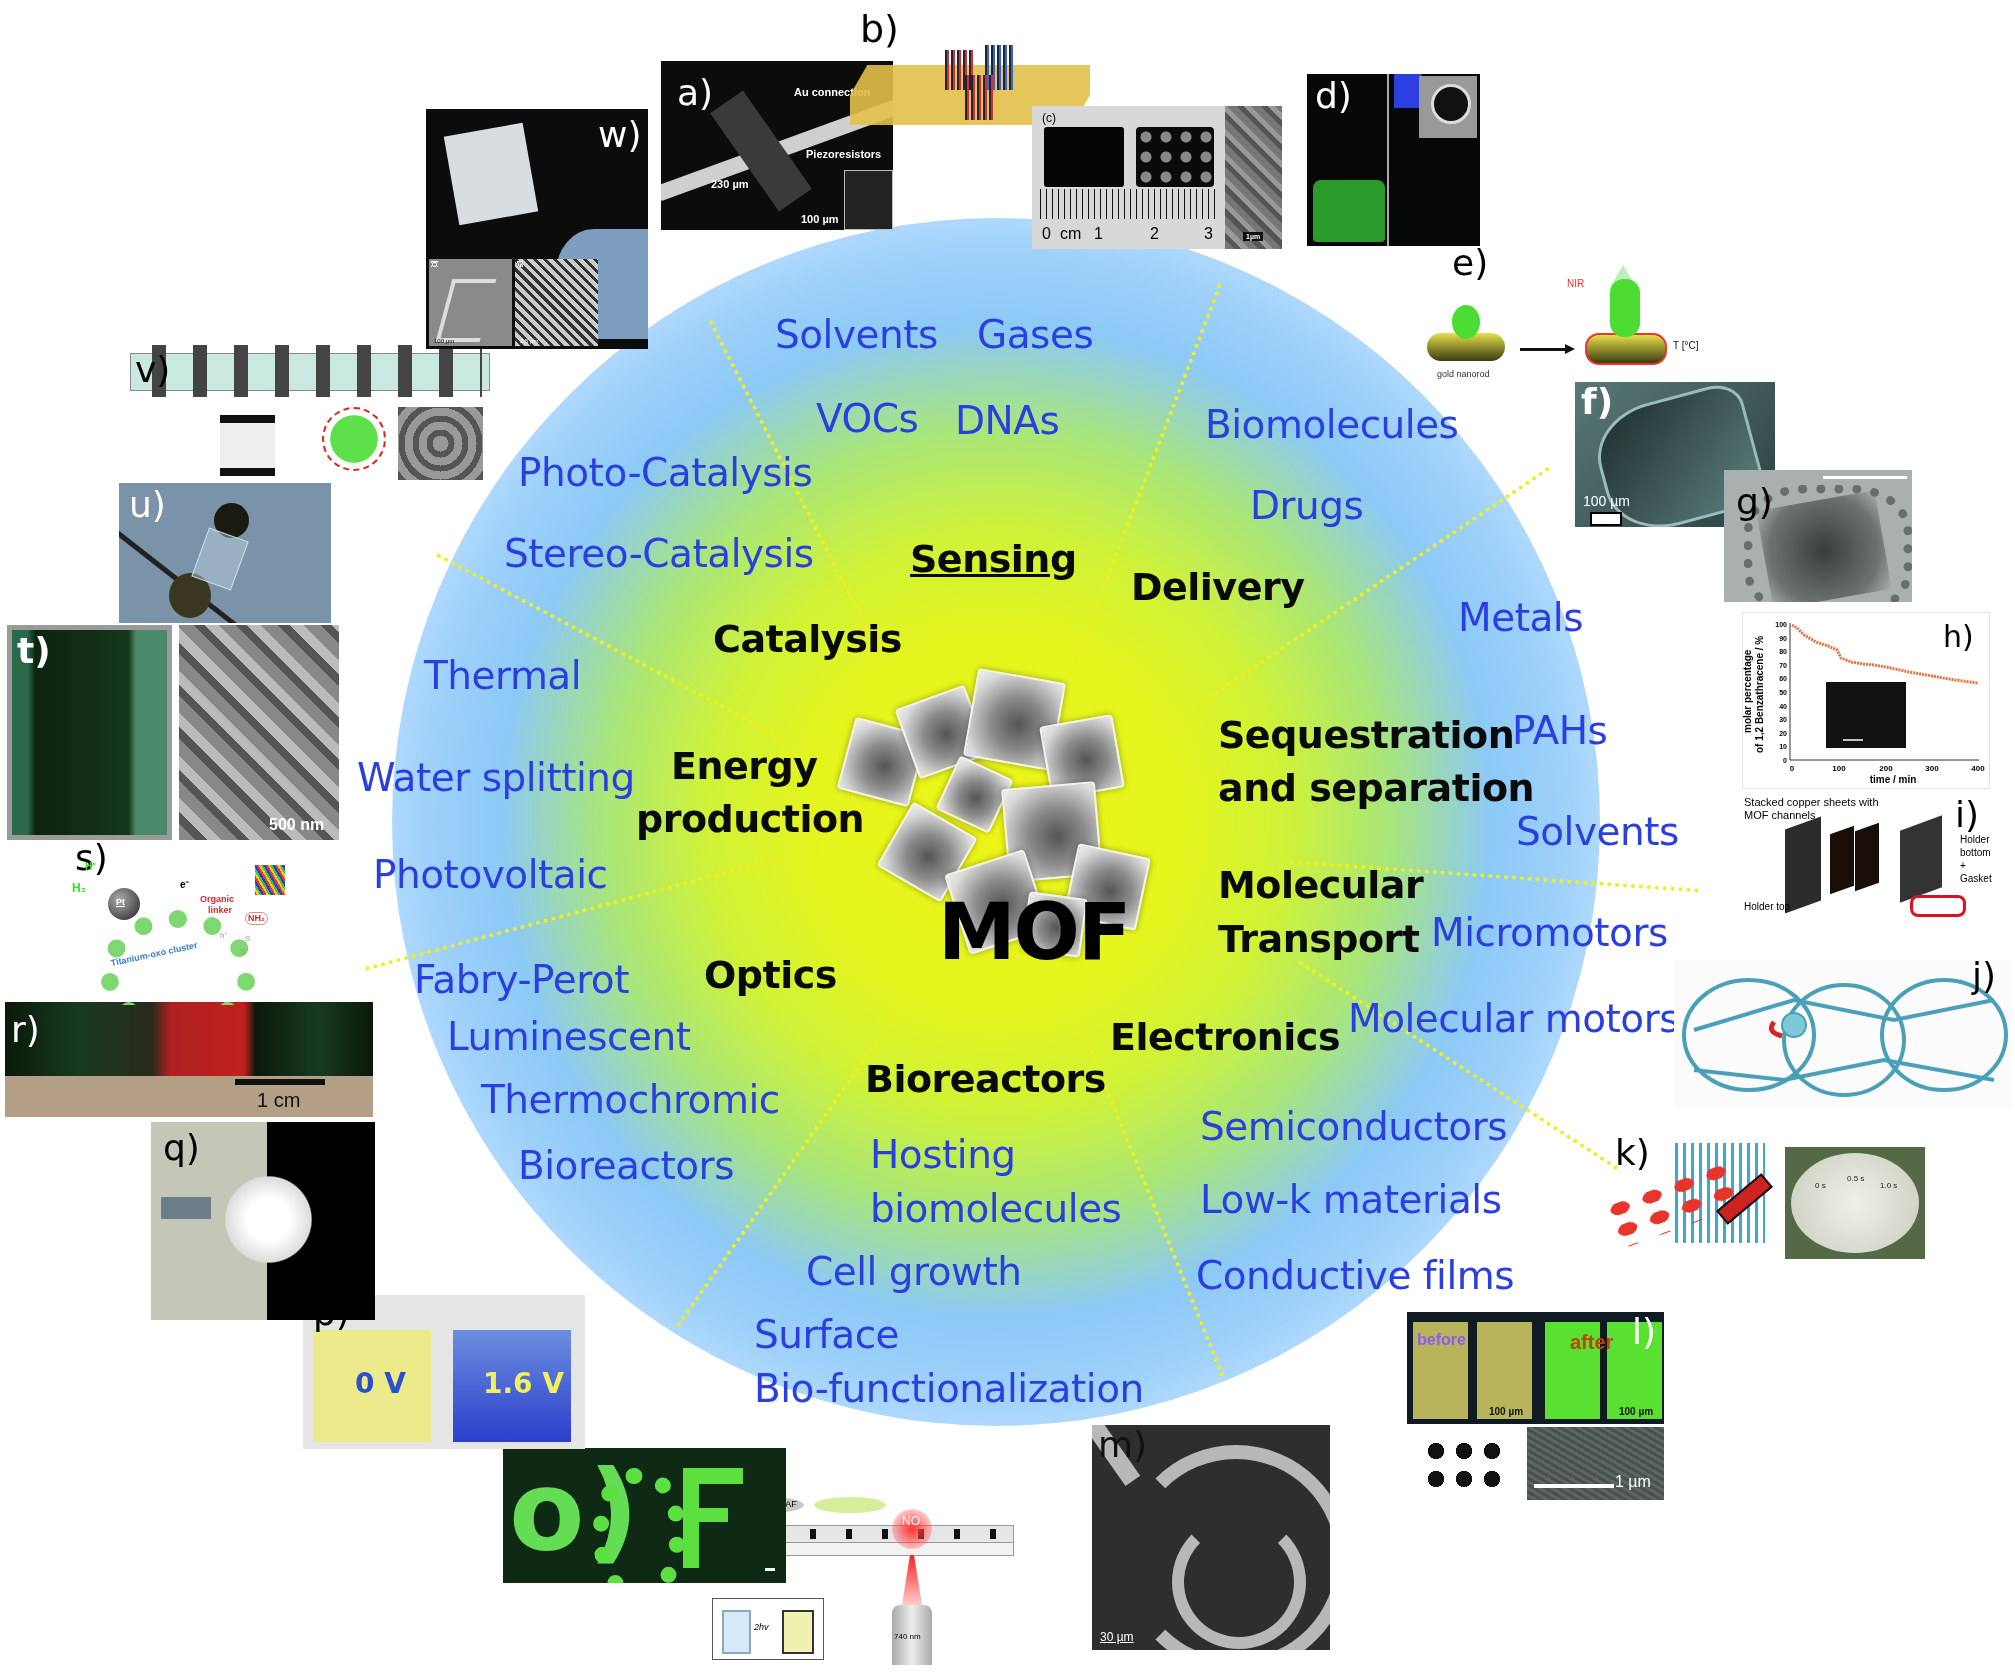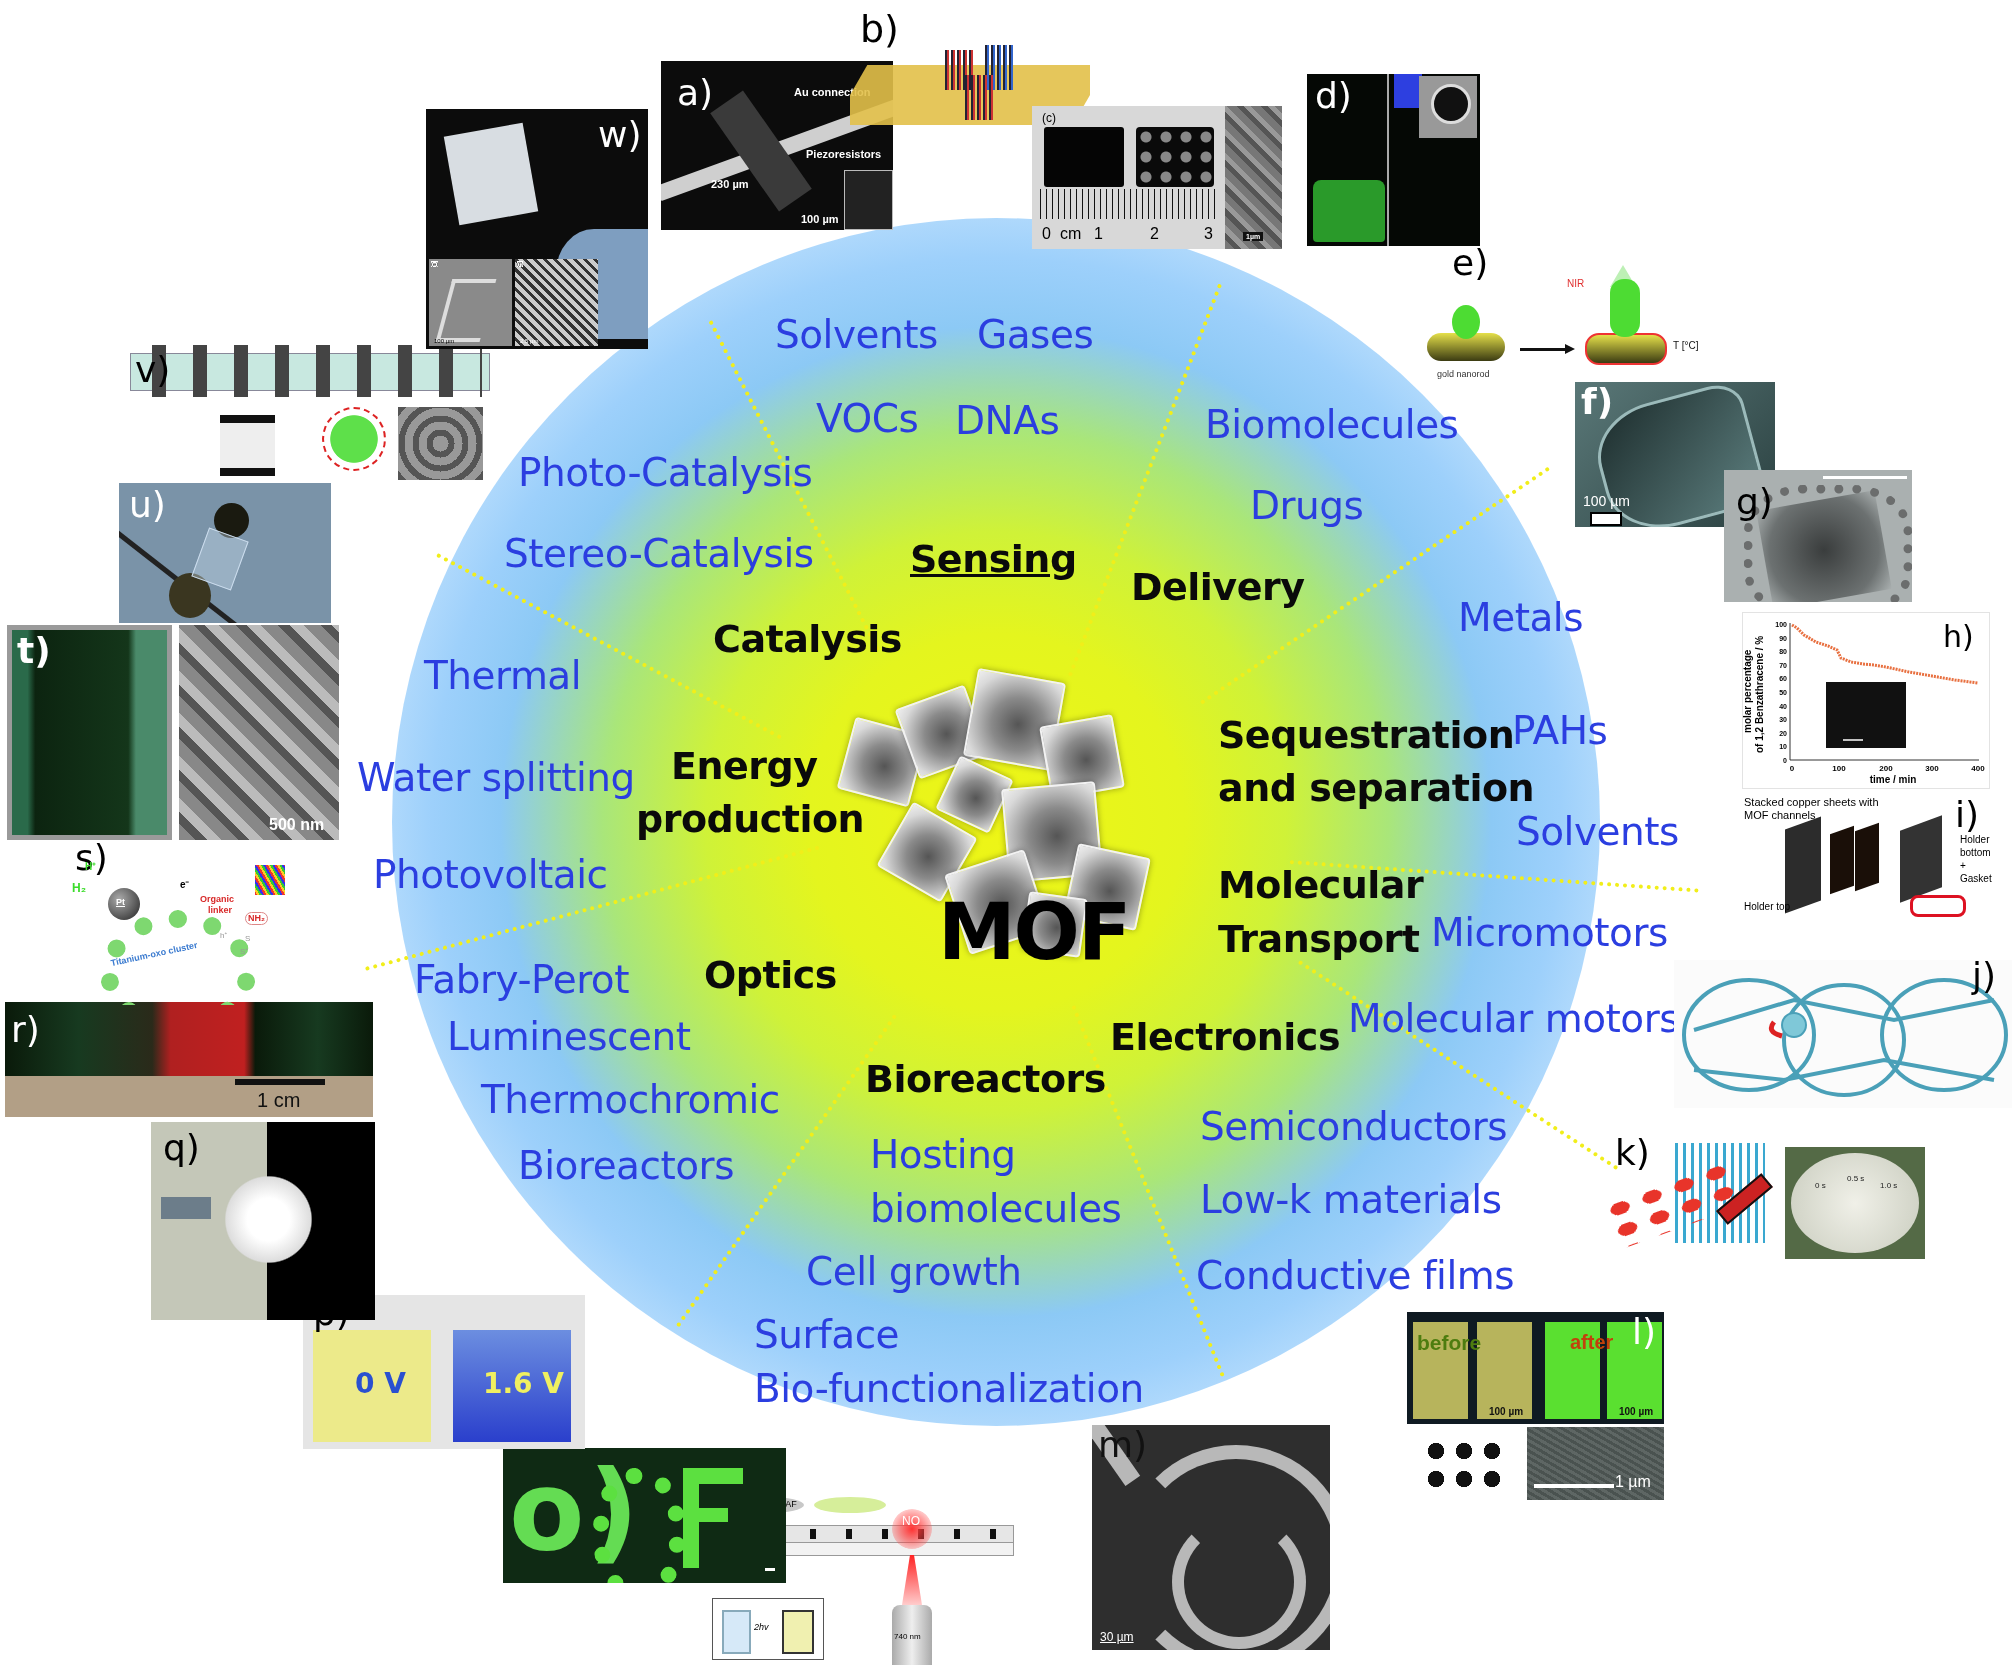--- a/index.html
+++ b/index.html
@@ -249,21 +249,21 @@
     <div class="small" style="left:95px;top:35px;font-size:8px;font-weight:normal;color:#222;">1.0 s</div>
   </div>
 </div>
 
 <div class="panel" style="left:1407px;top:1312px;width:257px;height:188px;">
   <div style="position:absolute;left:0;top:0;width:257px;height:112px;background:#0f1a22;"></div>
   <div style="position:absolute;left:6px;top:10px;width:55px;height:97px;background:#b7b45c;"></div>
   <div style="position:absolute;left:70px;top:10px;width:55px;height:97px;background:#b7b45c;"></div>
   <div style="position:absolute;left:138px;top:10px;width:55px;height:97px;background:#5ae030;"></div>
   <div style="position:absolute;left:200px;top:10px;width:55px;height:97px;background:#5ae030;"></div>
-  <div class="small" style="left:10px;top:20px;font-size:21px;color:#4d7c0f;">before</div>
+  <div class="small" style="left:10px;top:20px;font-size:16px;color:#8b5cf6;">before</div>
   <div class="small" style="left:163px;top:20px;font-size:20px;color:#c2410c;">after</div>
   <div class="small" style="left:82px;top:95px;font-size:10px;color:#111;">100 µm</div>
   <div class="small" style="left:212px;top:95px;font-size:10px;color:#111;">100 µm</div>
   <div class="plabel" style="left:225px;top:2px;color:#fff;">l)</div>
   <div style="position:absolute;left:15px;top:125px;width:80px;height:60px;background:radial-gradient(circle,#111 40%,transparent 42%) 0 0/28px 28px;"></div>
   <div style="position:absolute;left:120px;top:115px;width:137px;height:73px;background:repeating-linear-gradient(30deg,#4a5250 0 3px,#5e6664 3px 6px);"></div>
   <div style="position:absolute;left:127px;top:172px;width:80px;height:4px;background:#fff;"></div>
   <div class="small" style="left:208px;top:162px;font-size:16px;color:#fff;font-weight:normal;">1 µm</div>
 </div>
 

